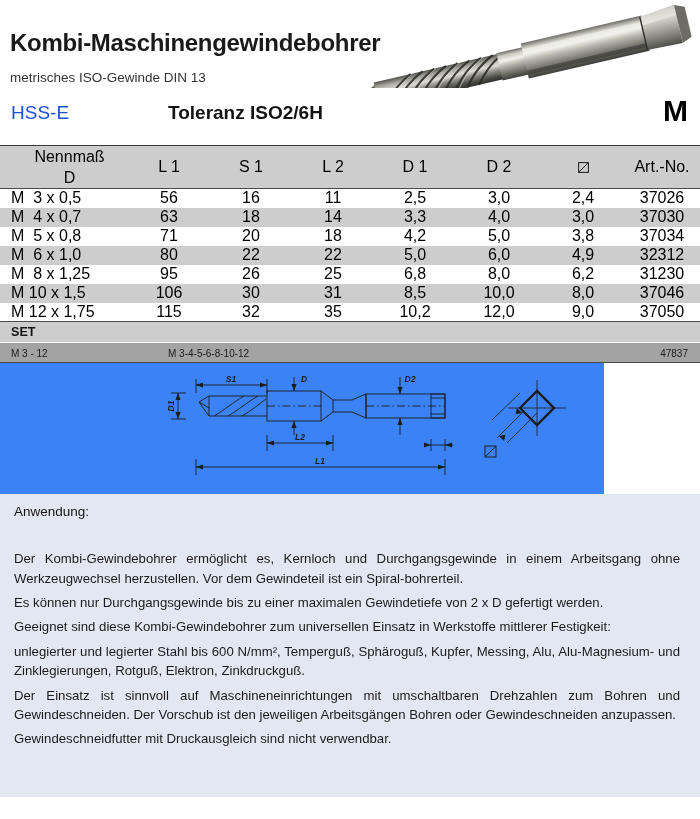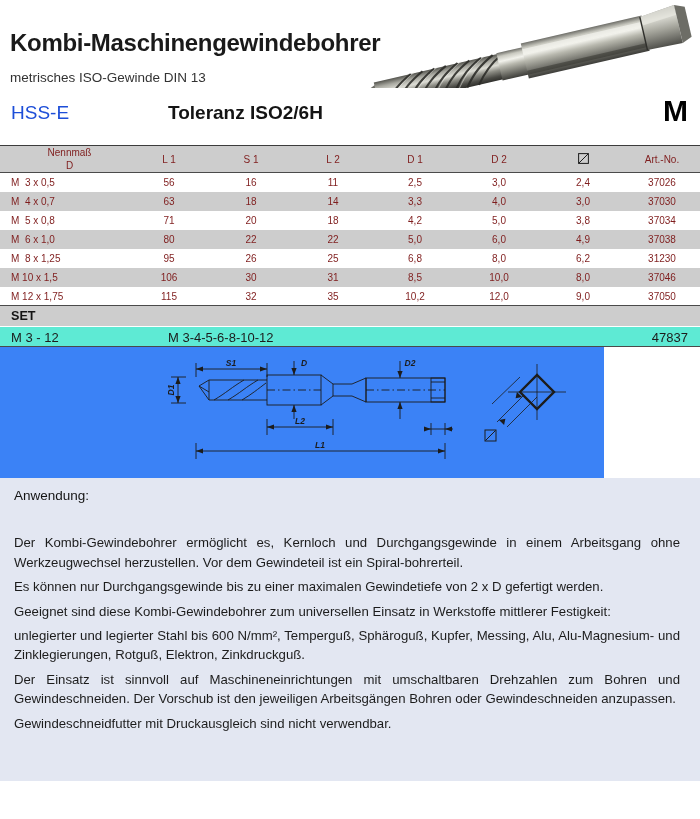--- a/index.html
+++ b/index.html
@@ -83,22 +83,22 @@
     font-weight: bold;
     color: #000000;
     line-height: 1;
   }
 
   
   .spec-table {
     width: 700px;
     border-collapse: collapse;
     table-layout: fixed;
-    font-size: 10px;
-    color: #7f1d1d;
+    font-size: 16px;
+    color: #000000;
   }
   .spec-table th,
   .spec-table td {
     padding: 0;
     font-weight: normal;
     text-align: center;
     height: 19px;
     vertical-align: middle;
   }
   thead tr { background: #cdcdcd; }
@@ -144,25 +144,25 @@
   .set-title-row {
     background: #cdcdcd;
     height: 20px;
     line-height: 20px;
     padding-left: 11px;
     font-size: 12.6px;
     font-weight: bold;
     color: #141414;
   }
   .set-data-row {
-    background: #5eead4;
+    background: #a3a3a3;
     height: 21px;
     line-height: 21px;
     position: relative;
-    font-size: 13px;
+    font-size: 10px;
     color: #1c1c1c;
     border-top: 1px solid #ffffff;
     border-bottom: 1.5px solid #4a4a4a;
   }
   .set-size { position: absolute; left: 11px; }
   .set-list { position: absolute; left: 168px; }
   .set-art  { position: absolute; right: 12px; }
 
   
   .diagram-panel {
@@ -346,21 +346,21 @@
       <td>37034</td>
     </tr>
     <tr class="even">
       <td class="name-cell">M  6 x 1,0</td>
       <td>80</td>
       <td>22</td>
       <td>22</td>
       <td>5,0</td>
       <td>6,0</td>
       <td>4,9</td>
-      <td>37038</td>
+      <td>32312</td>
     </tr>
     <tr class="odd">
       <td class="name-cell">M  8 x 1,25</td>
       <td>95</td>
       <td>26</td>
       <td>25</td>
       <td>6,8</td>
       <td>8,0</td>
       <td>6,2</td>
       <td>31230</td>

